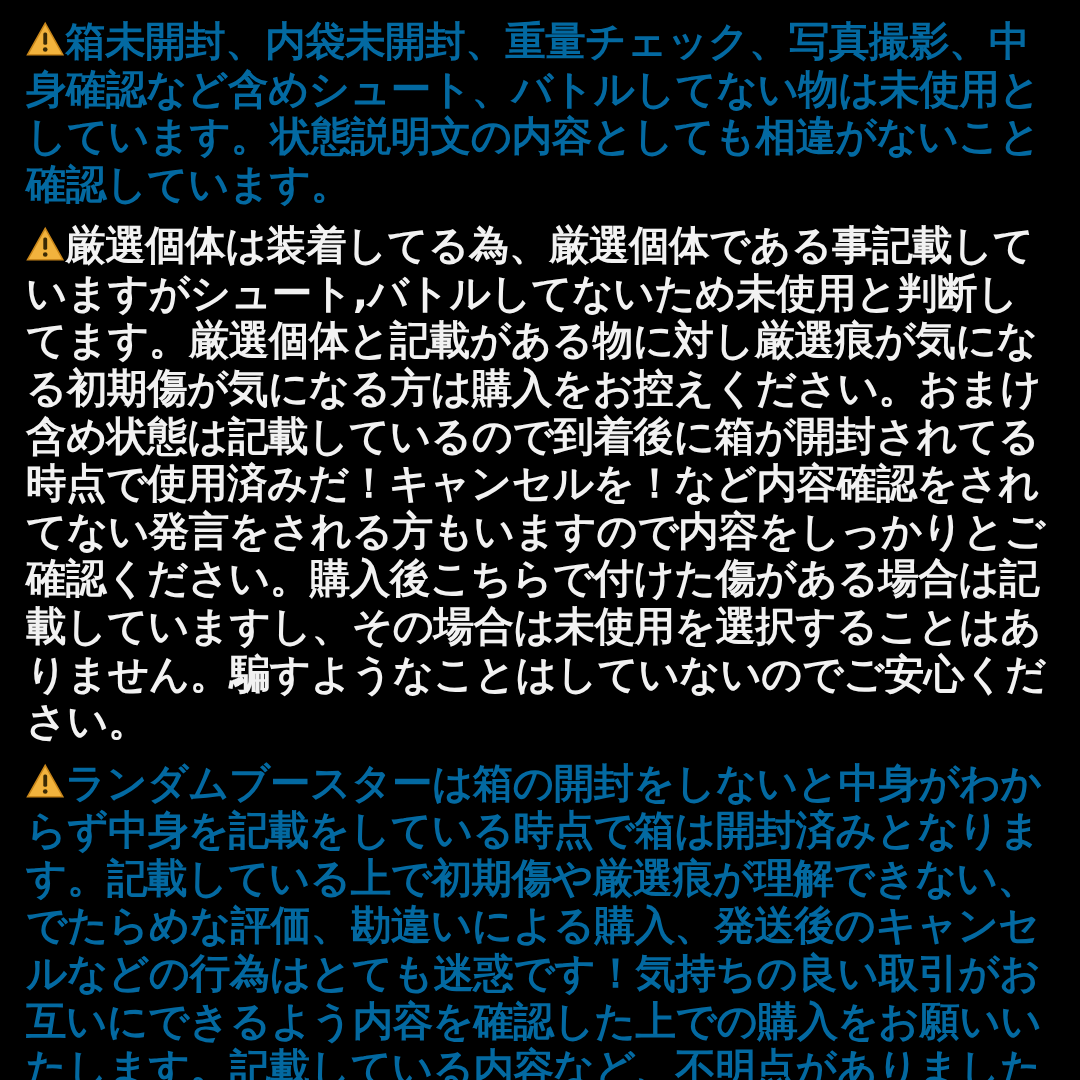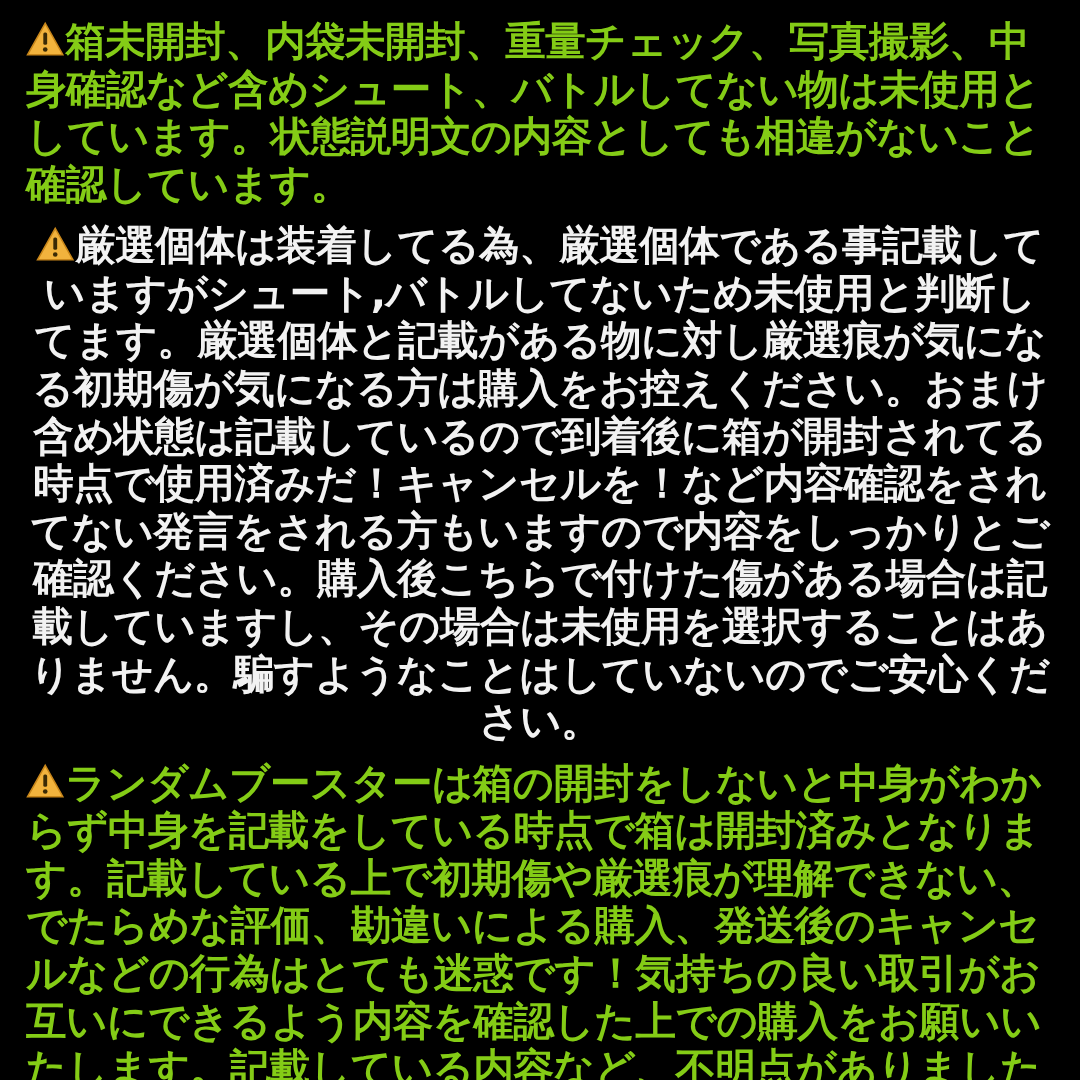--- a/index.html
+++ b/index.html
@@ -21,25 +21,24 @@
     margin: 0;
     padding: 0;
   }
   .para {
     margin: 0;
     font-weight: bold;
     letter-spacing: -0.5px;
     line-height: 1.175;
   }
   .red {
-    color: #84cc16;
+    color: #0369a1;
   }
   .white {
     color: #f2f2f2;
-    text-align: center;
   }
   .p1 {
     font-size: 40.5px;
   }
   .p2 {
     font-size: 40.5px;
     margin-top: 14px;
   }
   .p3 {
     font-size: 40.5px;

